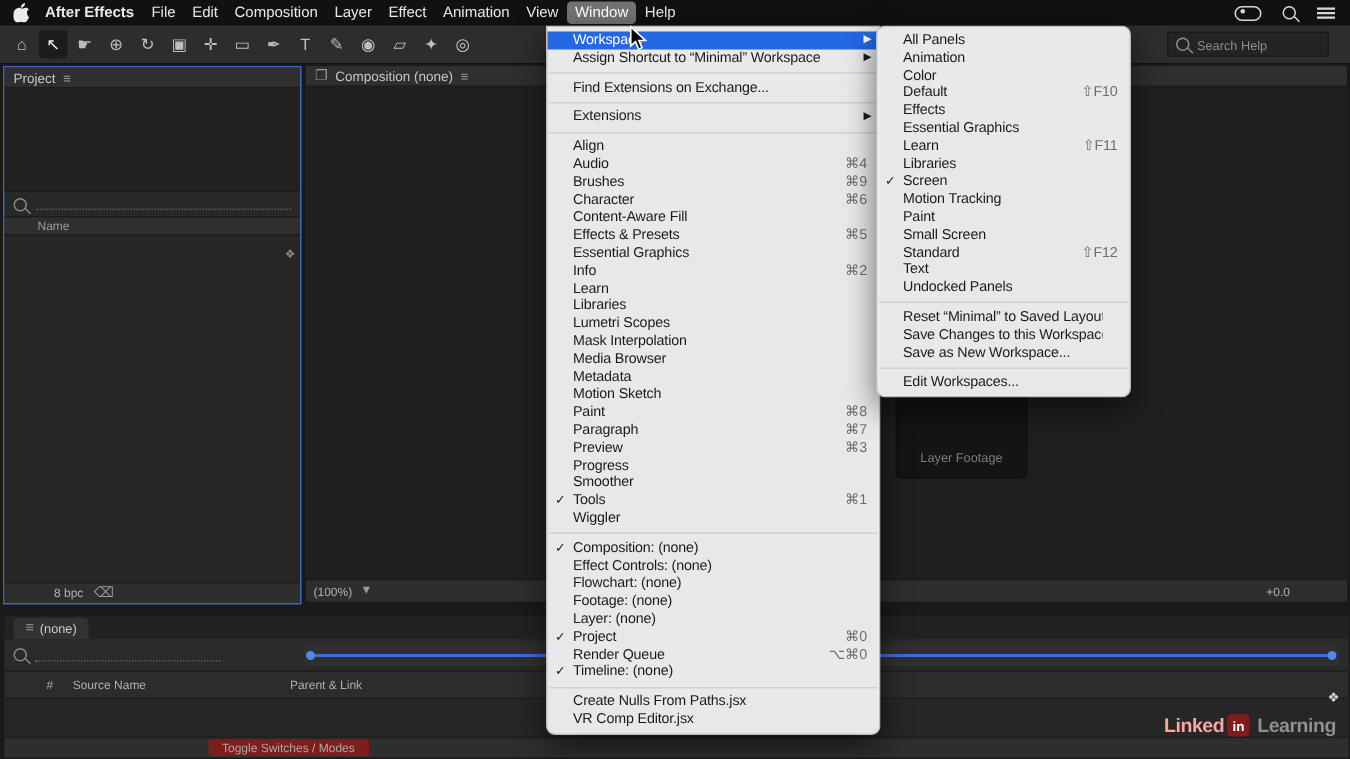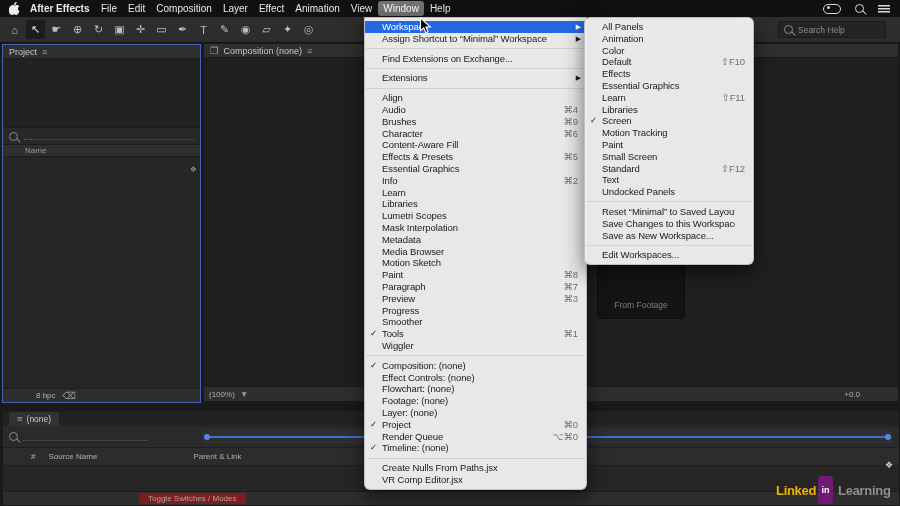--- a/index.html
+++ b/index.html
@@ -82,22 +82,22 @@
     align-items:center;padding:0 5px;gap:5px;flex:0 0 auto;}
   #tl-cols .gicon{font-size:8.5px;}
   #tl-body{flex:1;background:#262626;}
   #tl-footer{height:13px;background:#2e2e2e;border-top:1px solid #1c1c1c;display:flex;
     align-items:center;gap:7px;padding:0 5px;flex:0 0 auto;}
   #toggle-btn{margin-left:110px;background:#7f1d1d;border-radius:2px;padding:1px 9px;
     font-size:8px;color:#a8a8a8;white-space:nowrap;}
 
   
   #watermark{position:absolute;left:776px;top:476px;display:flex;align-items:center;gap:2px;z-index:10;}
-  #watermark .w1{color:#eab308;font-weight:bold;font-size:13px;letter-spacing:-0.3px;}
-  #watermark .inbox{width:15px;height:28px;background:#701a75;border-radius:3px;color:#fff;
+  #watermark .w1{color:#fca5a5;font-weight:bold;font-size:13px;letter-spacing:-0.3px;}
+  #watermark .inbox{width:15px;height:15px;background:#7f1d1d;border-radius:3px;color:#fff;
     font-size:9px;font-weight:bold;display:flex;align-items:center;justify-content:center;margin-right:3px;}
   #watermark .w2{color:#8f8f8f;font-weight:bold;font-size:13px;letter-spacing:-0.3px;}
   #edge-icon{position:absolute;left:885px;top:460px;color:#cfcfcf;font-size:9px;z-index:9;}
 
   
   .menu{position:absolute;background:rgba(237,237,237,0.98);border:1px solid rgba(0,0,0,0.18);
     box-shadow:0 7px 20px rgba(0,0,0,0.55);padding:3px 0;z-index:50;
     font-size:9.5px;color:#1a1a1a;letter-spacing:-0.1px;}
   #window-menu{left:364px;top:17px;width:221px;border-radius:0 0 6px 6px;}
   #workspace-submenu{left:584px;top:17px;width:168px;border-radius:6px;z-index:55;}
@@ -241,21 +241,21 @@
   </div>
 
   <div id="comp-panel" class="panel">
     <div class="p-header">
       <span class="gicon">❐</span>
       <span>Composition (none)</span>
       <span class="p-menu-glyph">≡</span>
     </div>
     <div id="comp-body">
       <div id="newcomp-btn">
-        <span class="lbl">From Footage</span>
+        <span class="lbl">Layer Footage</span>
       </div>
     </div>
     <div class="p-footer" style="height:14px;position:relative;">
       <span class="small-txt">(100%)</span>
       <span class="gicon">▾</span>
       <span style="display:flex;gap:7px;">
 
       <span class="gicon"></span>
           <span class="gicon"></span>
           <span class="gicon"></span>
@@ -439,27 +439,27 @@
           <span class="arrow"></span>
         </div>
         <div class="menu-item">
           <span class="check"></span>
           <span class="label">Mask Interpolation</span>
           <span class="shortcut"></span>
           <span class="arrow"></span>
         </div>
         <div class="menu-item">
           <span class="check"></span>
+          <span class="label">Media Browser</span>
+          <span class="shortcut"></span>
+          <span class="arrow"></span>
+        </div>
+        <div class="menu-item">
+          <span class="check"></span>
           <span class="label">Metadata</span>
-          <span class="shortcut"></span>
-          <span class="arrow"></span>
-        </div>
-        <div class="menu-item">
-          <span class="check"></span>
-          <span class="label">Media Browser</span>
           <span class="shortcut"></span>
           <span class="arrow"></span>
         </div>
         <div class="menu-item">
           <span class="check"></span>
           <span class="label">Motion Sketch</span>
           <span class="shortcut"></span>
           <span class="arrow"></span>
         </div>
         <div class="menu-item">

